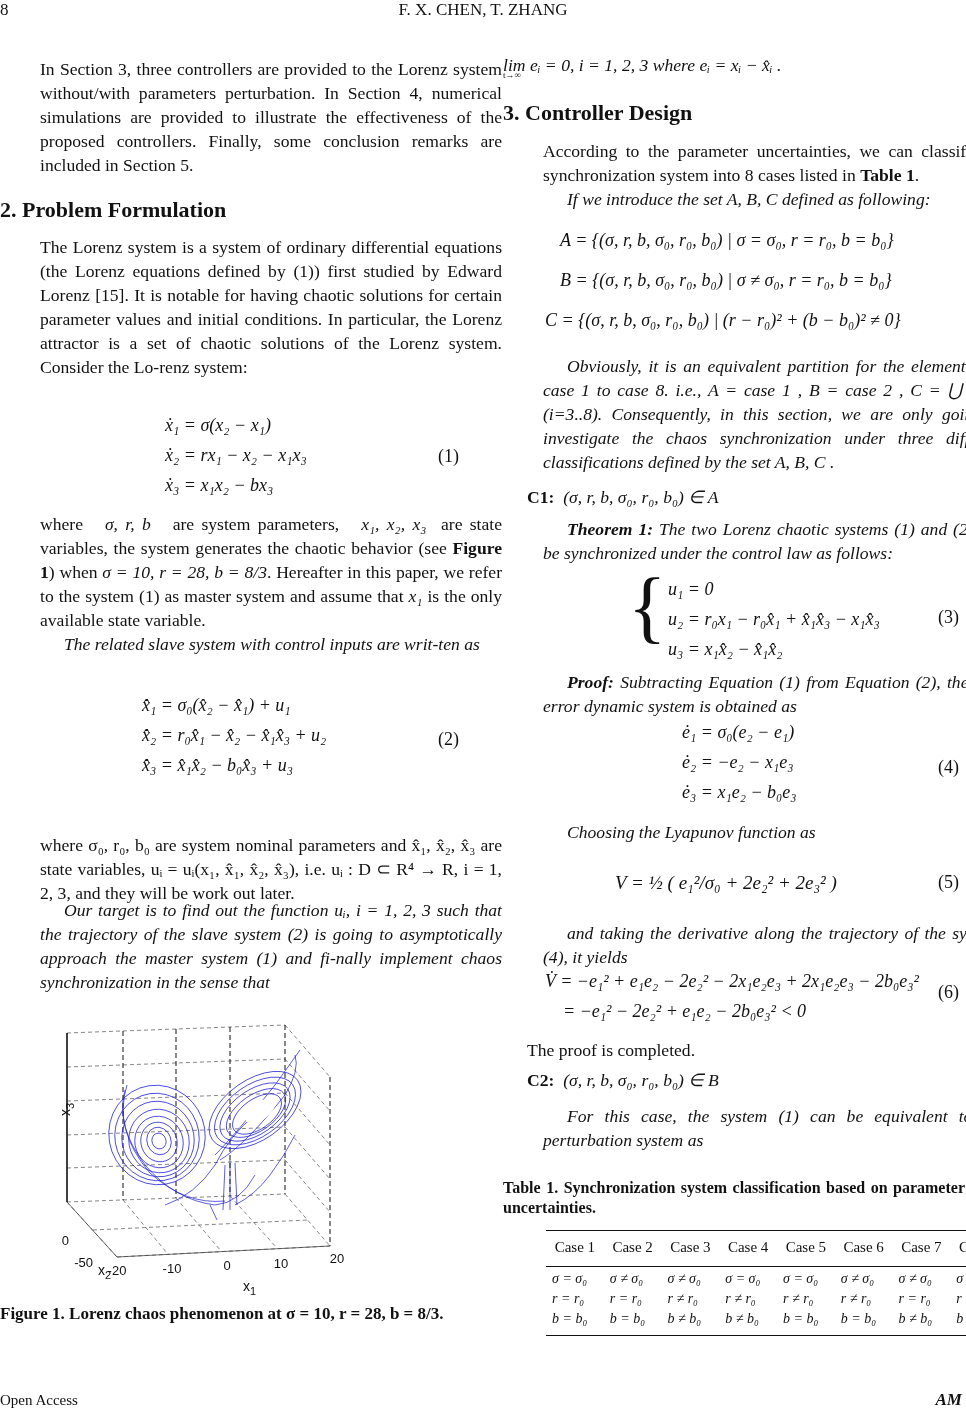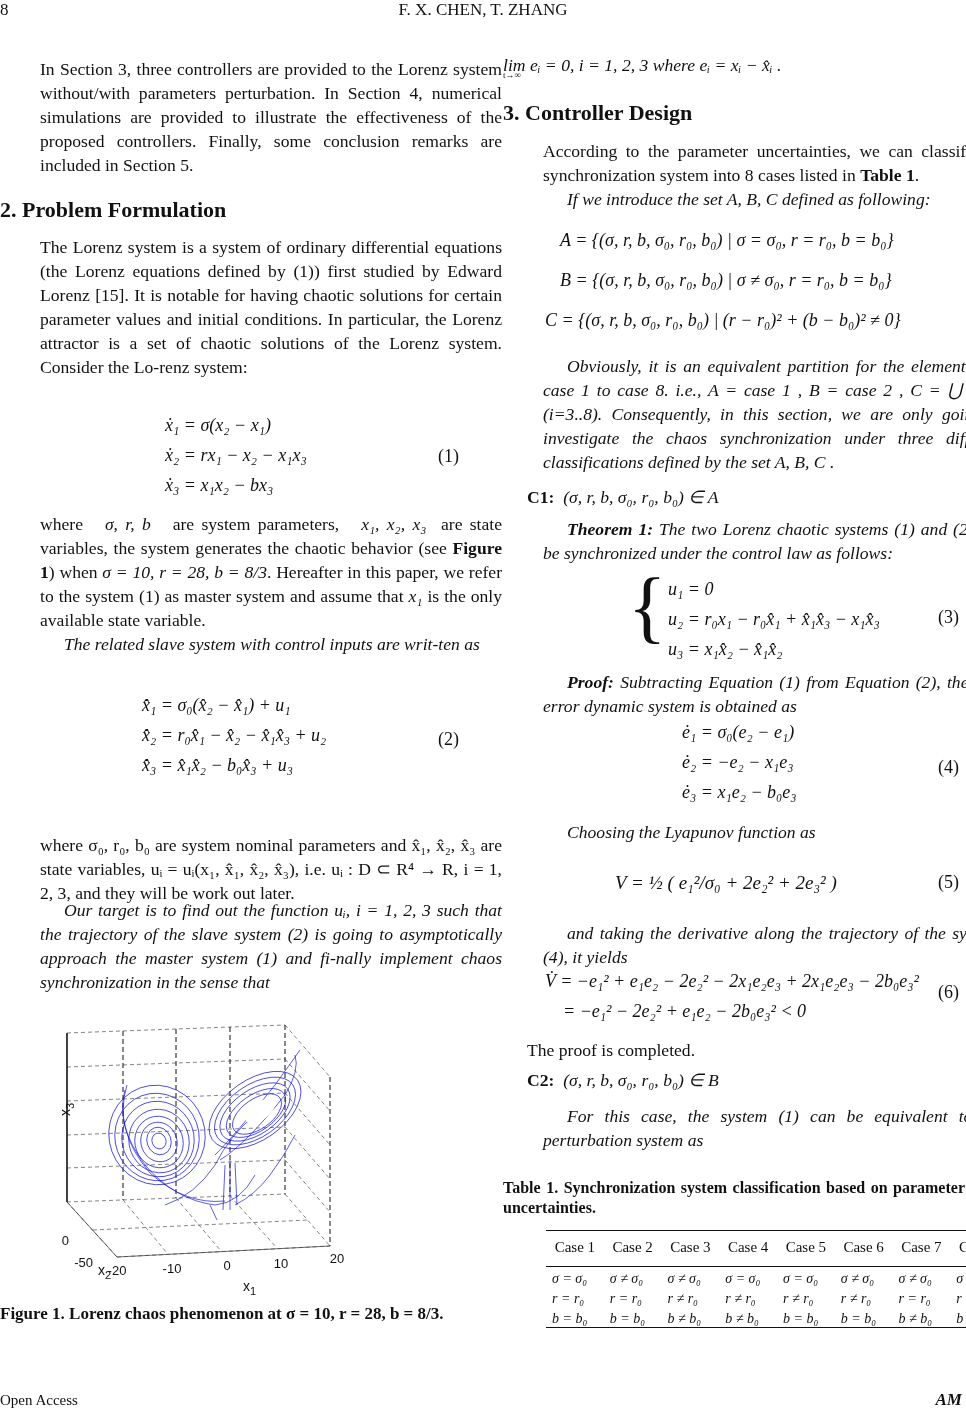--- a/index.html
+++ b/index.html
@@ -13,21 +13,21 @@
   .indent { text-indent: 24px; font-style: italic; }
   h2 { font-family: "Liberation Serif", serif; font-size: 22px; font-weight: bold; margin: 0; line-height: 28px; }
   .m { font-style: italic; font-family: "Liberation Serif", serif; }
   .eq { position: absolute; font-family: "Liberation Serif", serif; font-size: 18px; line-height: 30px; white-space: nowrap; }
   .eqnum { position: absolute; font-size: 18px; }
   .fig { position: absolute; left: 55px; top: 1005px; width: 420px; height: 290px; }
   .caption { position: absolute; font-weight: bold; font-size: 17px; line-height: 24px; text-align: justify; }
   table.cases { position: absolute; border-collapse: collapse; font-size: 15px; }
   table.cases th { font-weight: normal; padding: 8px 6px 10px 6px; border-top: 1.5px solid #111; border-bottom: 1.5px solid #111; white-space: nowrap; }
   table.cases td { padding: 2px 6px; white-space: nowrap; font-style: italic; font-size: 14px; }
-  table.cases tr.last td { padding-bottom: 0; border-bottom: 1.5px solid #111; }
+  table.cases tr.last td { padding-bottom: 8px; border-bottom: 1.5px solid #111; }
   table.cases tr.first td { padding-top: 4px; }
   .footer-left { left: 0; top: 1392px; font-size: 15px; }
   .footer-right { right: 4px; top: 1390px; font-size: 17px; font-weight: bold; font-style: italic; }
   sub { font-size: 11px; }
   .bold { font-weight: bold; }
   .brace { font-size: 80px; line-height: 80px; font-weight: 100; }
 </style>
 </head>
 <body>
 

